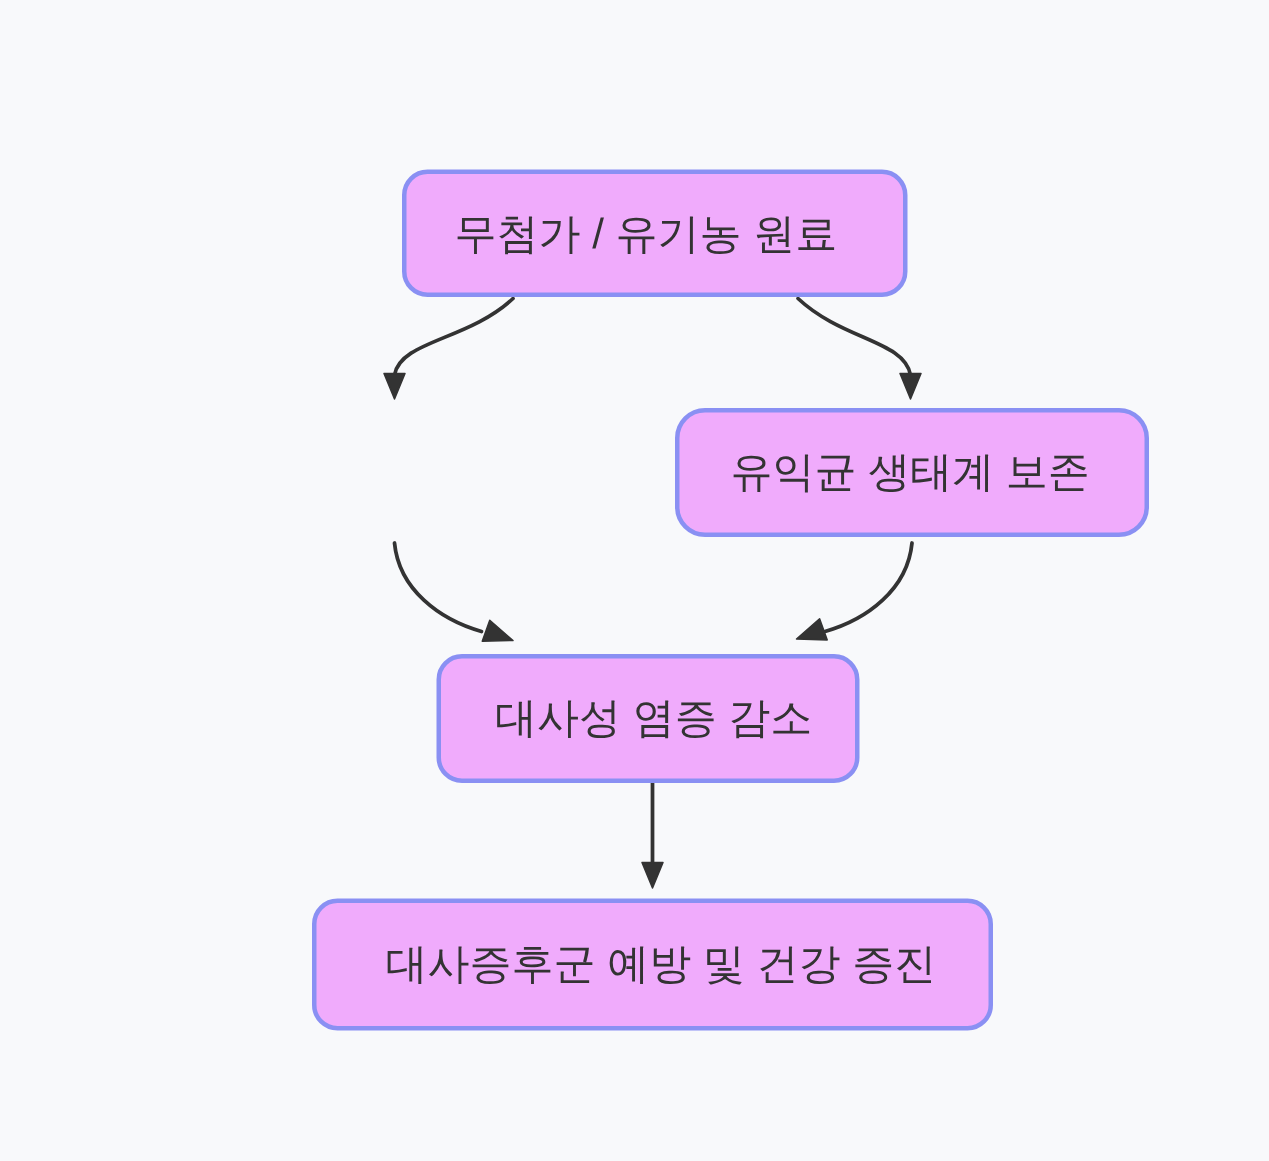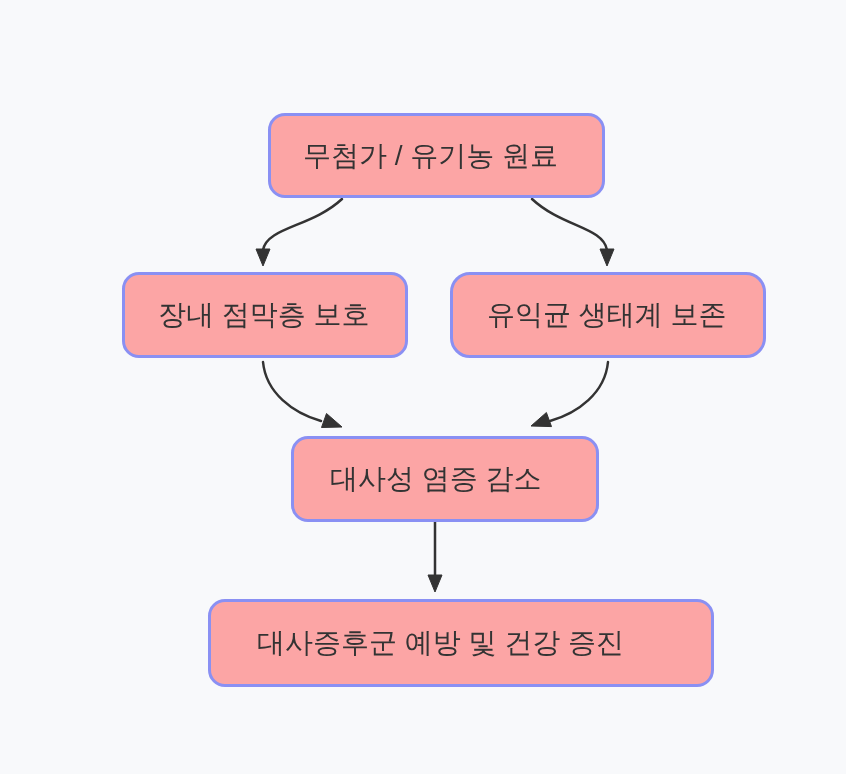--- a/index.html
+++ b/index.html
@@ -25,21 +25,21 @@
   }
   .edges polygon {
     fill: #333333;
     stroke: #333333;
     stroke-width: 1;
     stroke-linejoin: round;
   }
   .node {
     position: absolute;
     box-sizing: border-box;
-    background: #fca5a5;
+    background: #f0abfc;
     border: 3px solid #8A90F3;
     border-radius: 17px;
   }
   .node .label {
     position: absolute;
     top: 0; bottom: 0;
     display: flex;
     align-items: center;
     overflow: hidden;
     white-space: nowrap;
@@ -47,23 +47,23 @@
     font-weight: 500;
     color: #333333;
     letter-spacing: 0;
   }
   .n1 { left: 268px; top: 113px; width: 337px; height: 85px; }
   .n1 .label { left: 32px; width: 270px; }
   .n2 { left: 122px; top: 272px; width: 286px; height: 86px; }
   .n2 .label { left: 33px; width: 210px; }
   .n3 { left: 450px; top: 272px; width: 316px; height: 86px; border-radius: 20px; }
   .n3 .label { left: 34px; width: 252px; }
-  .n4 { left: 291px; top: 436px; width: 308px; height: 86px; }
+  .n4 { left: 291px; top: 436px; width: 282px; height: 86px; }
   .n4 .label { left: 36px; width: 224px; }
-  .n5 { left: 208px; top: 599px; width: 506px; height: 88px; }
+  .n5 { left: 208px; top: 599px; width: 454px; height: 88px; }
   .n5 .label { left: 46px; width: 384px; }
 </style>
 </head>
 <body>
 
 <div class="canvas">
 
   <svg class="edges" viewBox="0 0 846 774" xmlns="http://www.w3.org/2000/svg">
 
     <path d="M342,199 C312,227 267,227 263,250"></path>
@@ -79,23 +79,20 @@
     <polygon points="531,426 546.4,412.5 551.5,426.6"></polygon>
 
     <path d="M435,521 L435,577"></path>
     <polygon points="428,575 442,575 435,592"></polygon>
   </svg>
 
   <div class="node n1">
     <div class="label">무첨가 / 유기농 원료</div>
   </div>
 
-  <div class="node n2">
-    <div class="label">장내 점막층 보호</div>
-  </div>
 
   <div class="node n3">
     <div class="label">유익균 생태계 보존</div>
   </div>
 
   <div class="node n4">
     <div class="label">대사성 염증 감소</div>
   </div>
 
   <div class="node n5">

